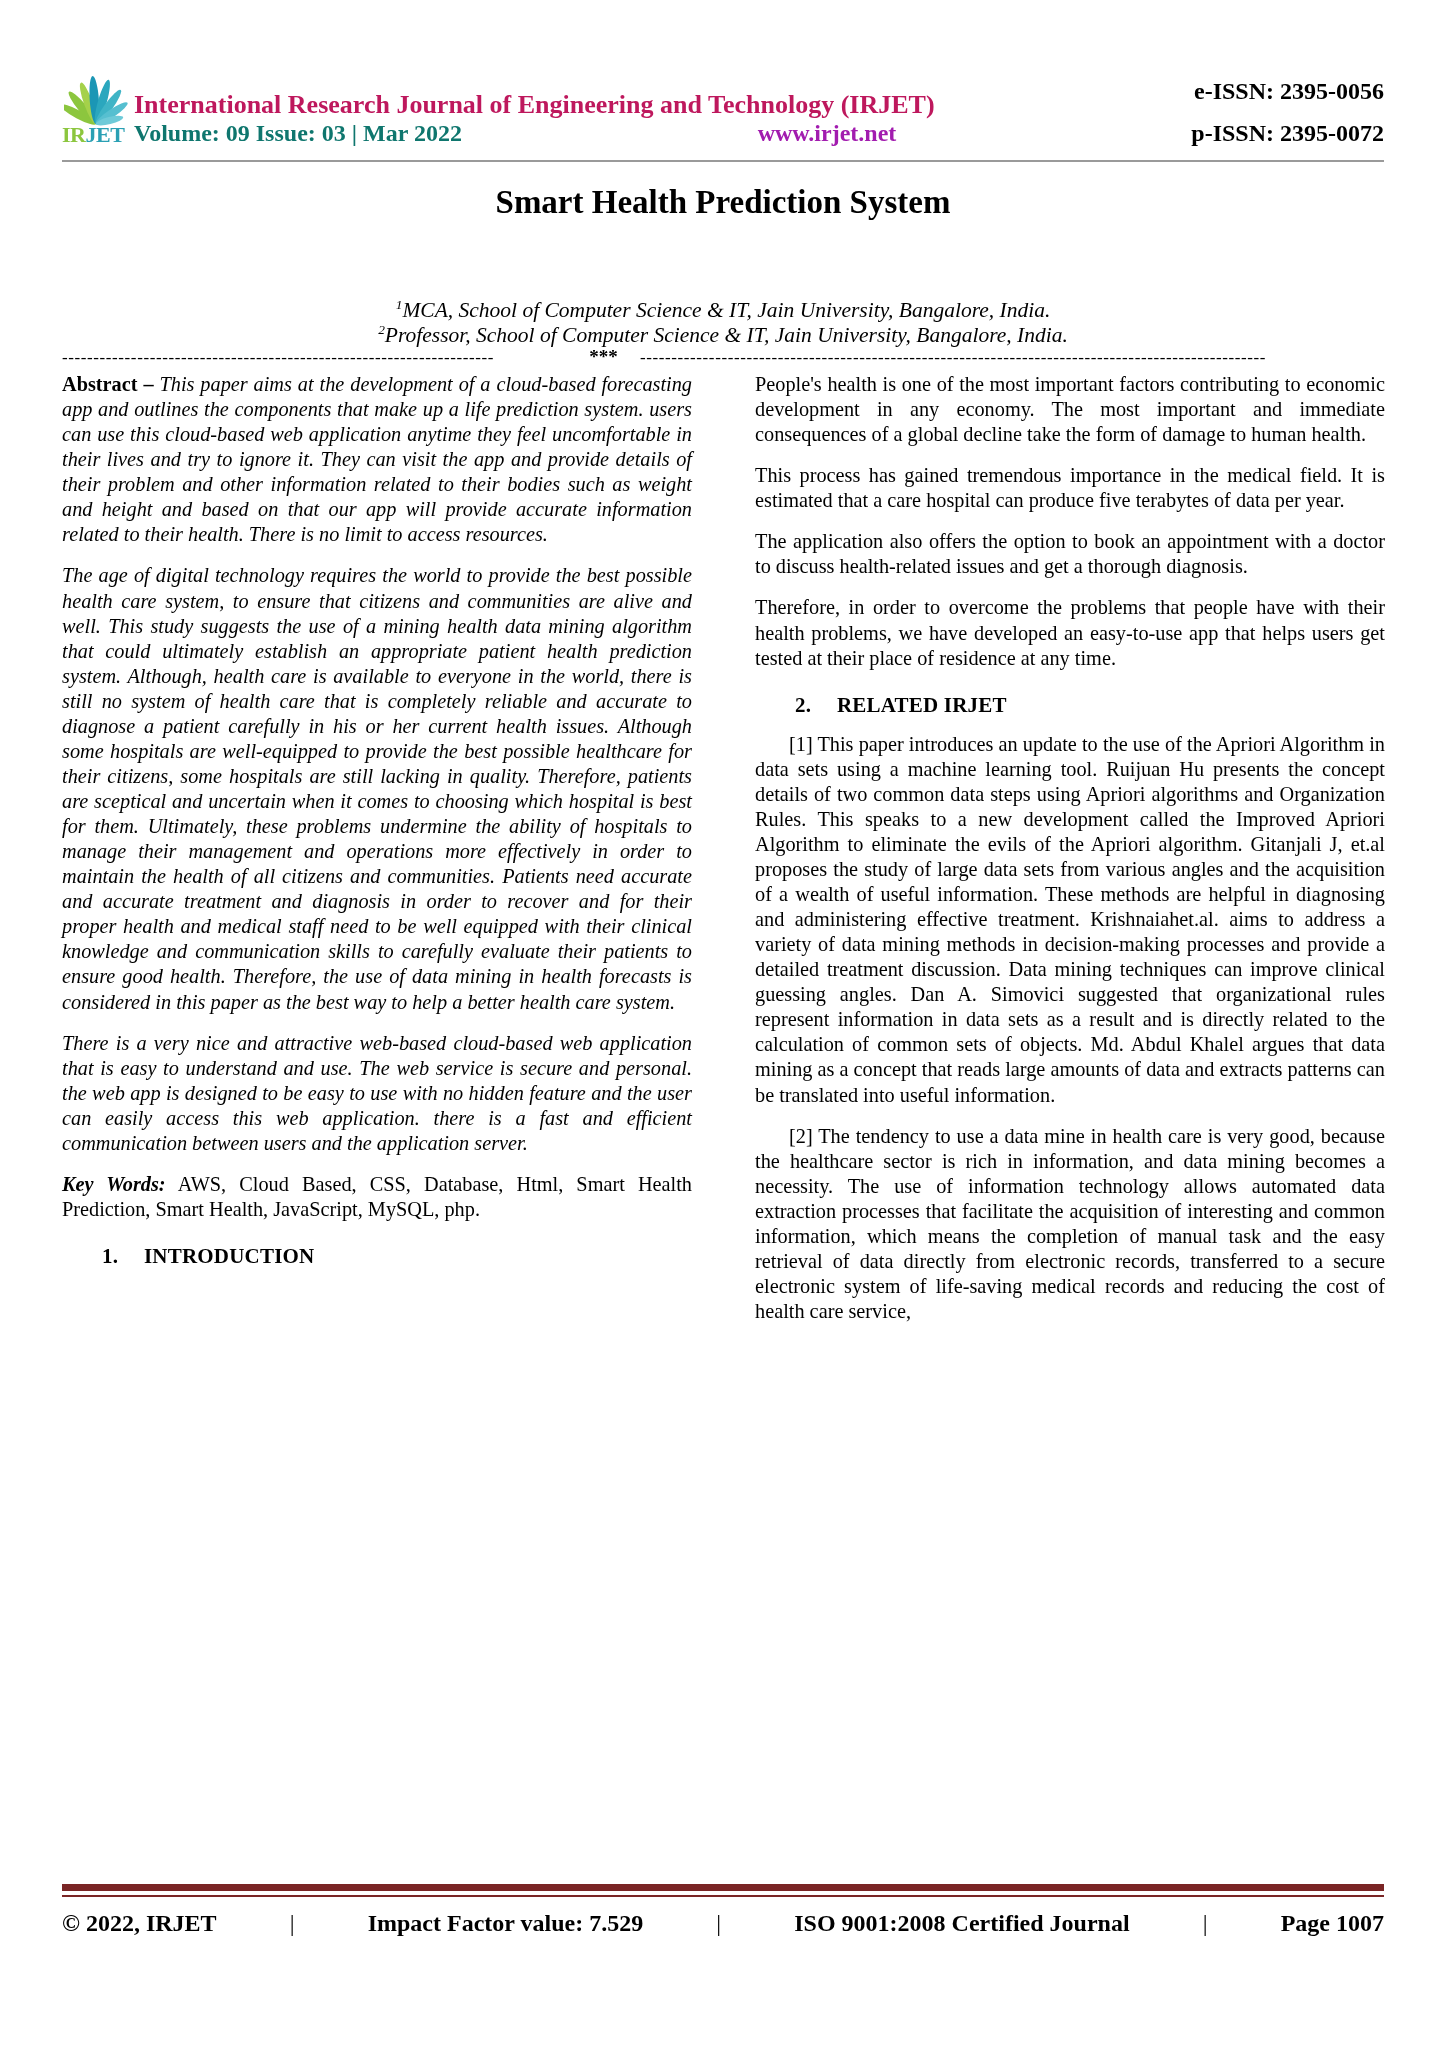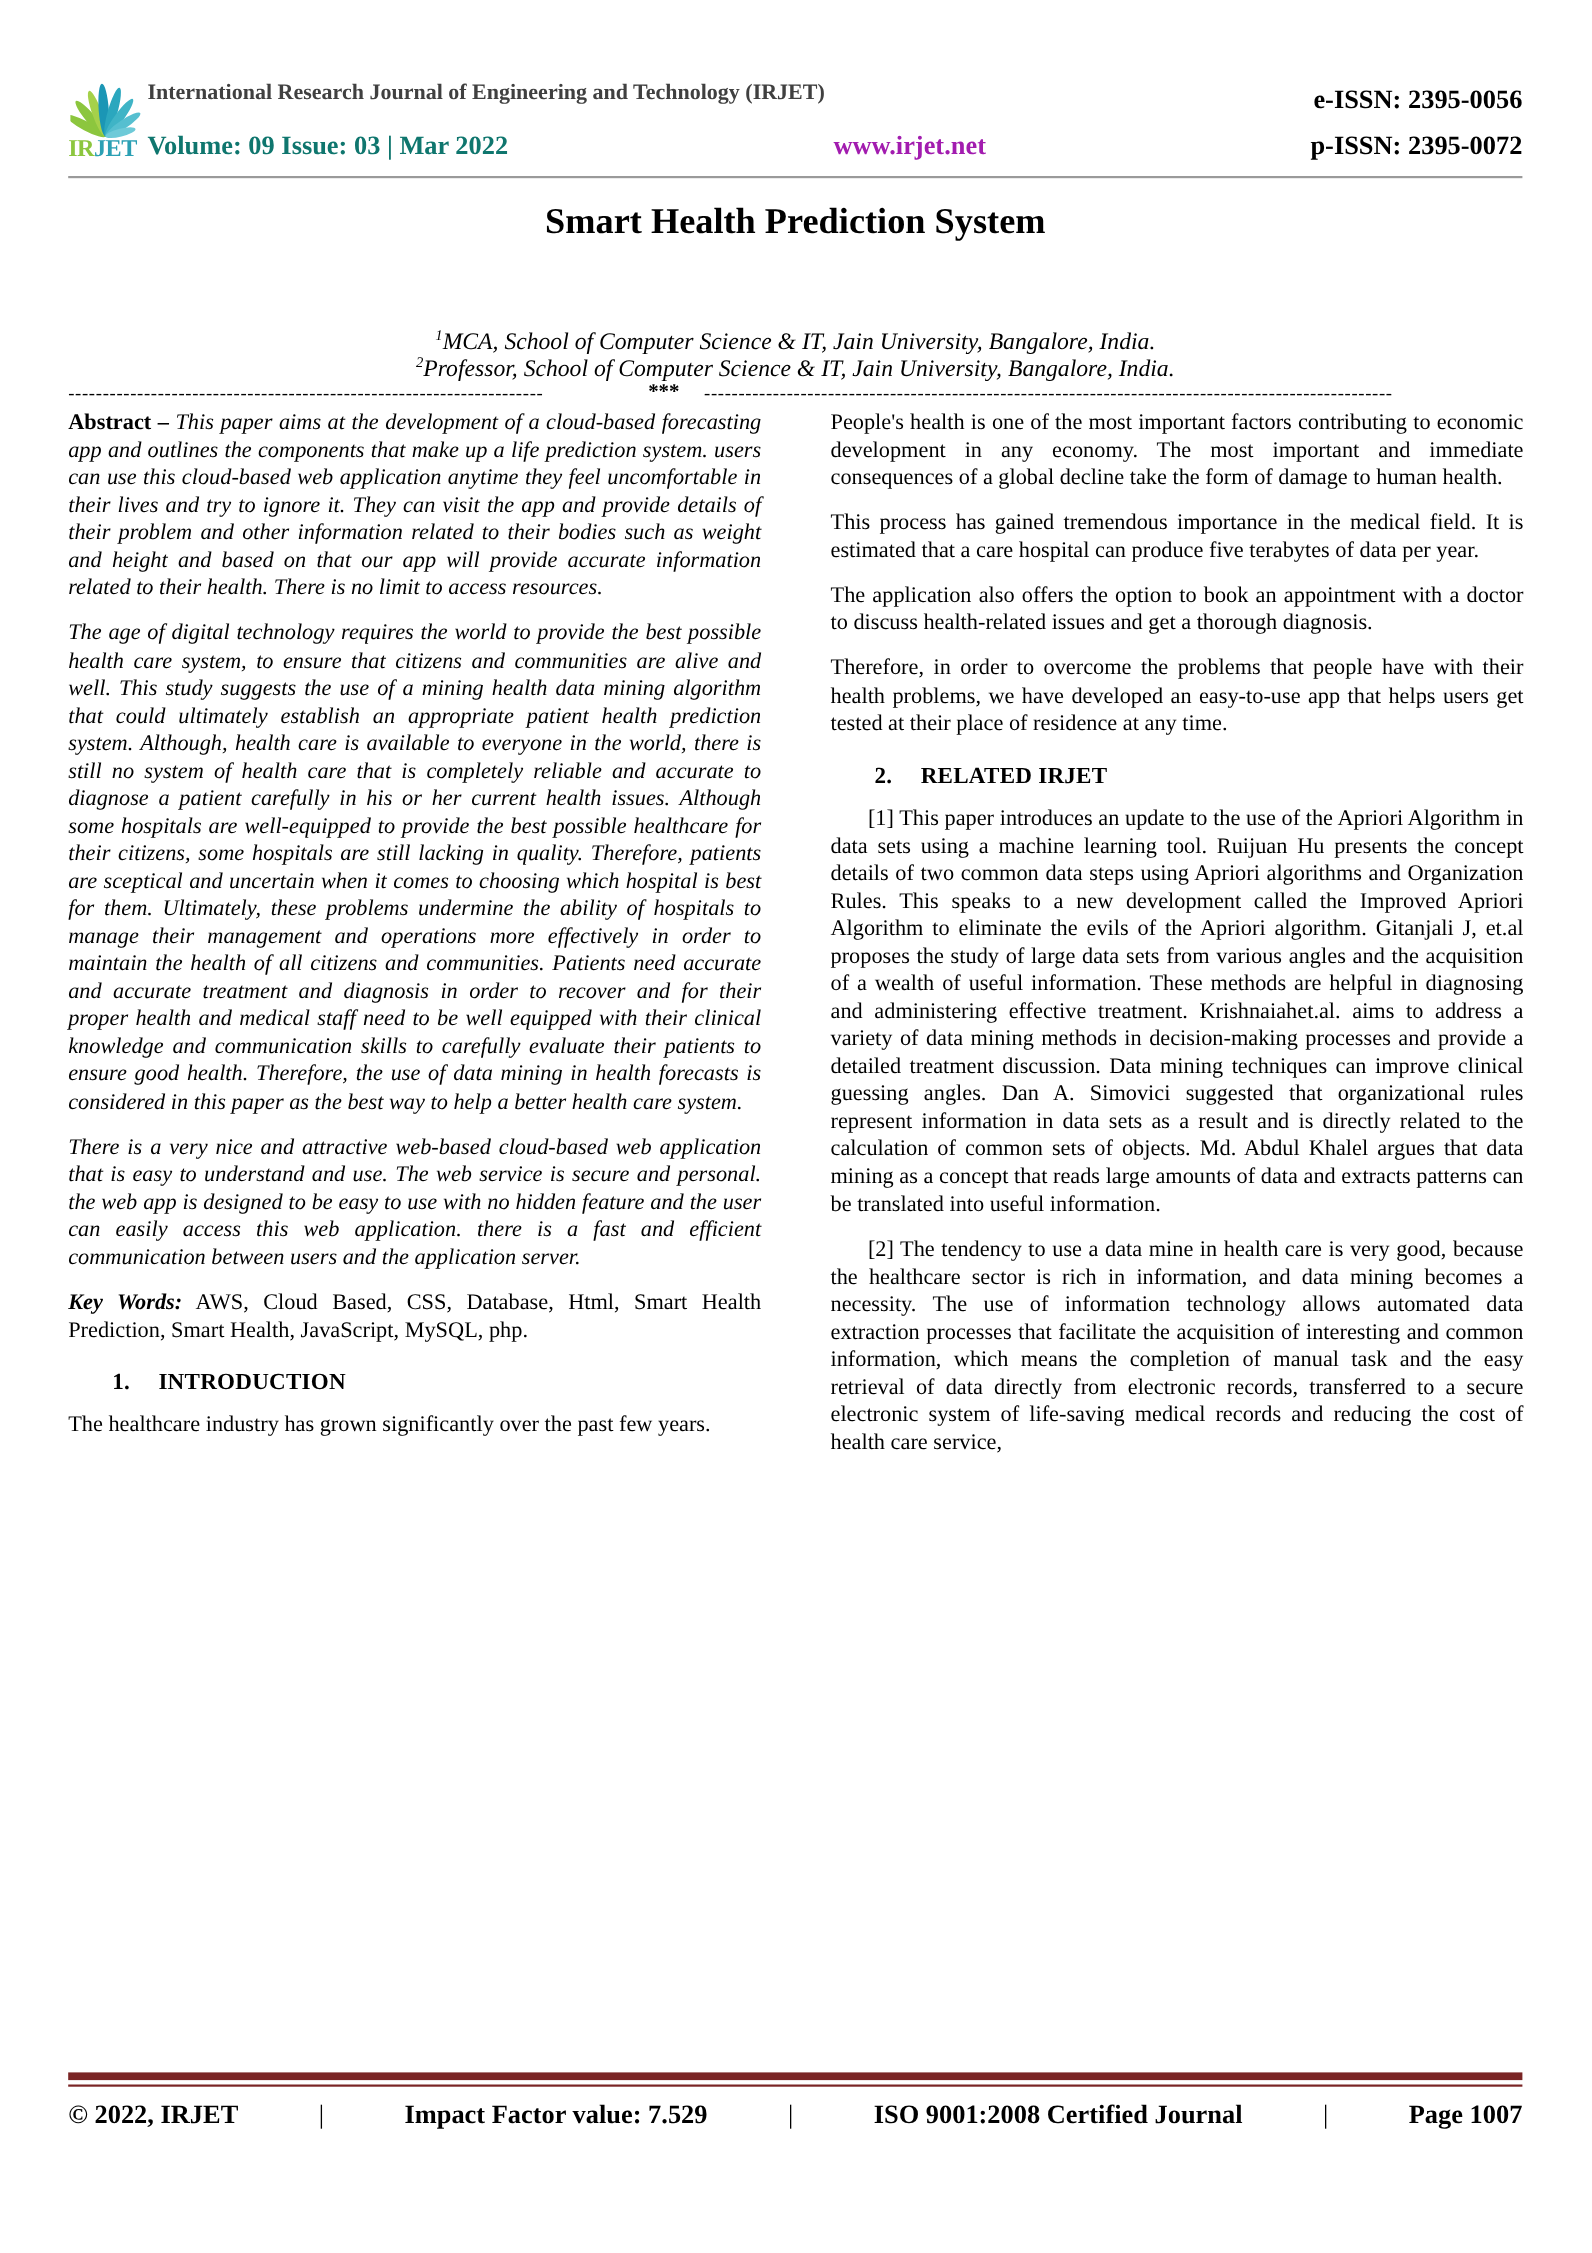--- a/index.html
+++ b/index.html
@@ -53,25 +53,25 @@
     font-weight: bold;
     font-size: 22px;
     letter-spacing: -0.5px;
   }
   .logo-text .ir { color: #8CC63E; }
   .logo-text .jet { color: #2BA0B4; }
 
   .journal-title {
     position: absolute;
     left: 72px;
-    top: 1px;
-    font-family: "Liberation Serif", serif;
-    font-weight: bold;
-    font-size: 20px;
-    color: #404040;
+    top: 18px;
+    font-family: "Liberation Serif", serif;
+    font-weight: bold;
+    font-size: 26px;
+    color: #be185d;
     white-space: nowrap;
   }
   .vol-line {
     position: absolute;
     left: 72px;
     top: 48px;
     font-family: "Liberation Serif", serif;
     font-weight: bold;
     font-size: 24px;
     color: #0f766e;
@@ -297,21 +297,20 @@
     <p class="ital"><span class="abstract-lead">Abstract – </span><span>This paper aims at the development of a cloud-based forecasting app and outlines the components that make up a life prediction system. users can use this cloud-based web application anytime they feel uncomfortable in their lives and try to ignore it. They can visit the app and provide details of their problem and other information related to their bodies such as weight and height and based on that our app will provide accurate information related to their health. There is no limit to access resources.</span></p>
 
     <p class="ital">The age of digital technology requires the world to provide the best possible health care system, to ensure that citizens and communities are alive and well. This study suggests the use of a mining health data mining algorithm that could ultimately establish an appropriate patient health prediction system. Although, health care is available to everyone in the world, there is still no system of health care that is completely reliable and accurate to diagnose a patient carefully in his or her current health issues. Although some hospitals are well-equipped to provide the best possible healthcare for their citizens, some hospitals are still lacking in quality. Therefore, patients are sceptical and uncertain when it comes to choosing which hospital is best for them. Ultimately, these problems undermine the ability of hospitals to manage their management and operations more effectively in order to maintain the health of all citizens and communities. Patients need accurate and accurate treatment and diagnosis in order to recover and for their proper health and medical staff need to be well equipped with their clinical knowledge and communication skills to carefully evaluate their patients to ensure good health. Therefore, the use of data mining in health forecasts is considered in this paper as the best way to help a better health care system.</p>
 
     <p class="ital">There is a very nice and attractive web-based cloud-based web application that is easy to understand and use. The web service is secure and personal. the web app is designed to be easy to use with no hidden feature and the user can easily access this web application. there is a fast and efficient communication between users and the application server.</p>
 
     <p class="keywords"><span class="kw-lead">Key Words:</span><span> AWS, Cloud Based, CSS, Database, Html, Smart Health Prediction, Smart Health, JavaScript, MySQL, php.</span></p>
 
     <div class="sec-head"><span class="num">1.</span><span>INTRODUCTION</span></div>
 
-    <p>The healthcare industry has grown significantly over the past few years.</p>
   </div>
 
   <div class="col col-right">
     <p>People's health is one of the most important factors contributing to economic development in any economy. The most important and immediate consequences of a global decline take the form of damage to human health.</p>
     <p>This process has gained tremendous importance in the medical field. It is estimated that a care hospital can produce five terabytes of data per year.</p>
     <p>The application also offers the option to book an appointment with a doctor to discuss health-related issues and get a thorough diagnosis.</p>
     <p>Therefore, in order to overcome the problems that people have with their health problems, we have developed an easy-to-use app that helps users get tested at their place of residence at any time.</p>
 
     <div class="sec-head"><span class="num">2.</span><span>RELATED IRJET</span></div>
 

